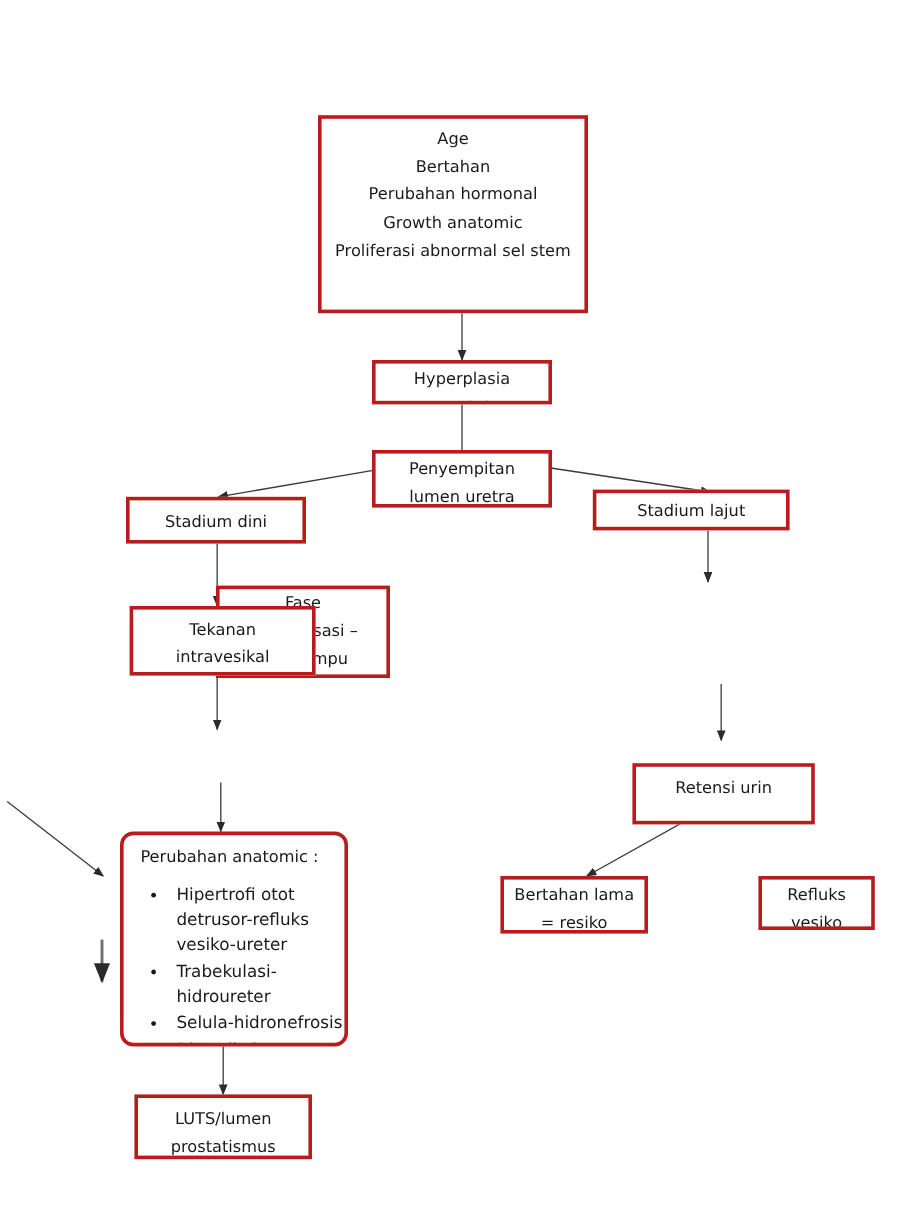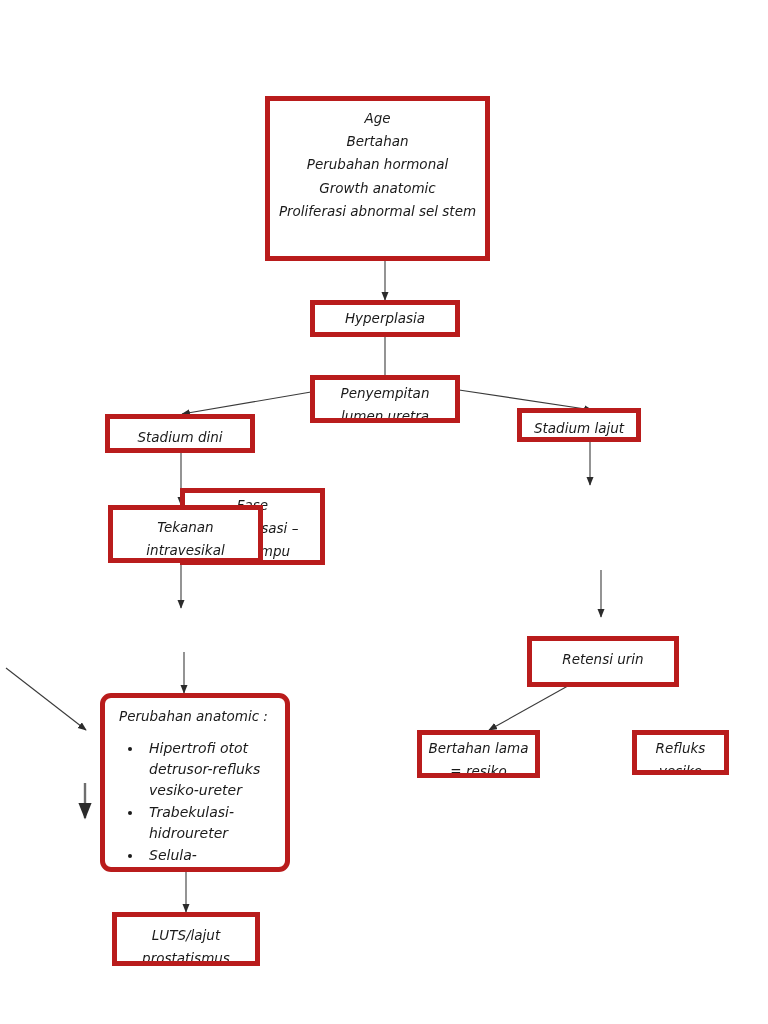--- a/index.html
+++ b/index.html
@@ -25,28 +25,27 @@
     left: 0; top: 0;
     width: 768px;
     height: 1024px;
     pointer-events: none;
     z-index: 1;
   }
   .node {
     position: absolute;
     box-sizing: border-box;
     background: #ffffff;
-    border: 5px solid #b91c1c;
+    border: 3px solid #b91c1c;
     color: #1a1a1a;
     font-size: 13.5px;
     line-height: 1.72;
     text-align: center;
     overflow: hidden;
     z-index: 2;
-    font-style: italic;
   }
   .node .inner {
     padding-top: 6px;
   }
   .node.listbox {
     text-align: left;
     border-radius: 11px;
   }
   .node.listbox .title {
     padding: 7px 0 0 14px;
@@ -133,21 +132,21 @@
 
     </div>
   </div>
 
   <div class="node" style="left:105px; top:414px; width:150px; height:39px;">
     <div class="inner" style="padding-top:7px;">
       <div>Stadium dini</div>
     </div>
   </div>
 
-  <div class="node" style="left:517px; top:408px; width:124px; height:34px;text-align:center;">
+  <div class="node" style="left:494px; top:408px; width:164px; height:34px;text-align:center;">
     <div class="inner" style="padding-top:4px;">
       <div>Stadium lajut</div>
     </div>
   </div>
 
   <div class="node" style="left:180px; top:488px; width:145px; height:77px;">
     <div class="inner" style="padding-top:1px;">
       <div>Fase</div>
       <div>kompensasi –</div>
       <div>VU mampu</div>
@@ -168,21 +167,21 @@
     <ul>
       <li>Hipertrofi otot detrusor-refluks vesiko-ureter</li>
       <li>Trabekulasi-hidroureter</li>
       <li>Selula-hidronefrosis</li>
       <li>Divertikel-</li>
     </ul>
   </div>
 
   <div class="node" style="left:112px; top:912px; width:148px; height:54px;">
     <div class="inner" style="padding-top:7px;">
-      <div>LUTS/lajut</div>
+      <div>LUTS/lumen</div>
       <div>prostatismus</div>
     </div>
   </div>
 
   <div class="node" style="left:527px; top:636px; width:152px; height:51px;">
     <div class="inner" style="padding-top:7px;">
       <div>Retensi urin</div>
     </div>
   </div>
 

